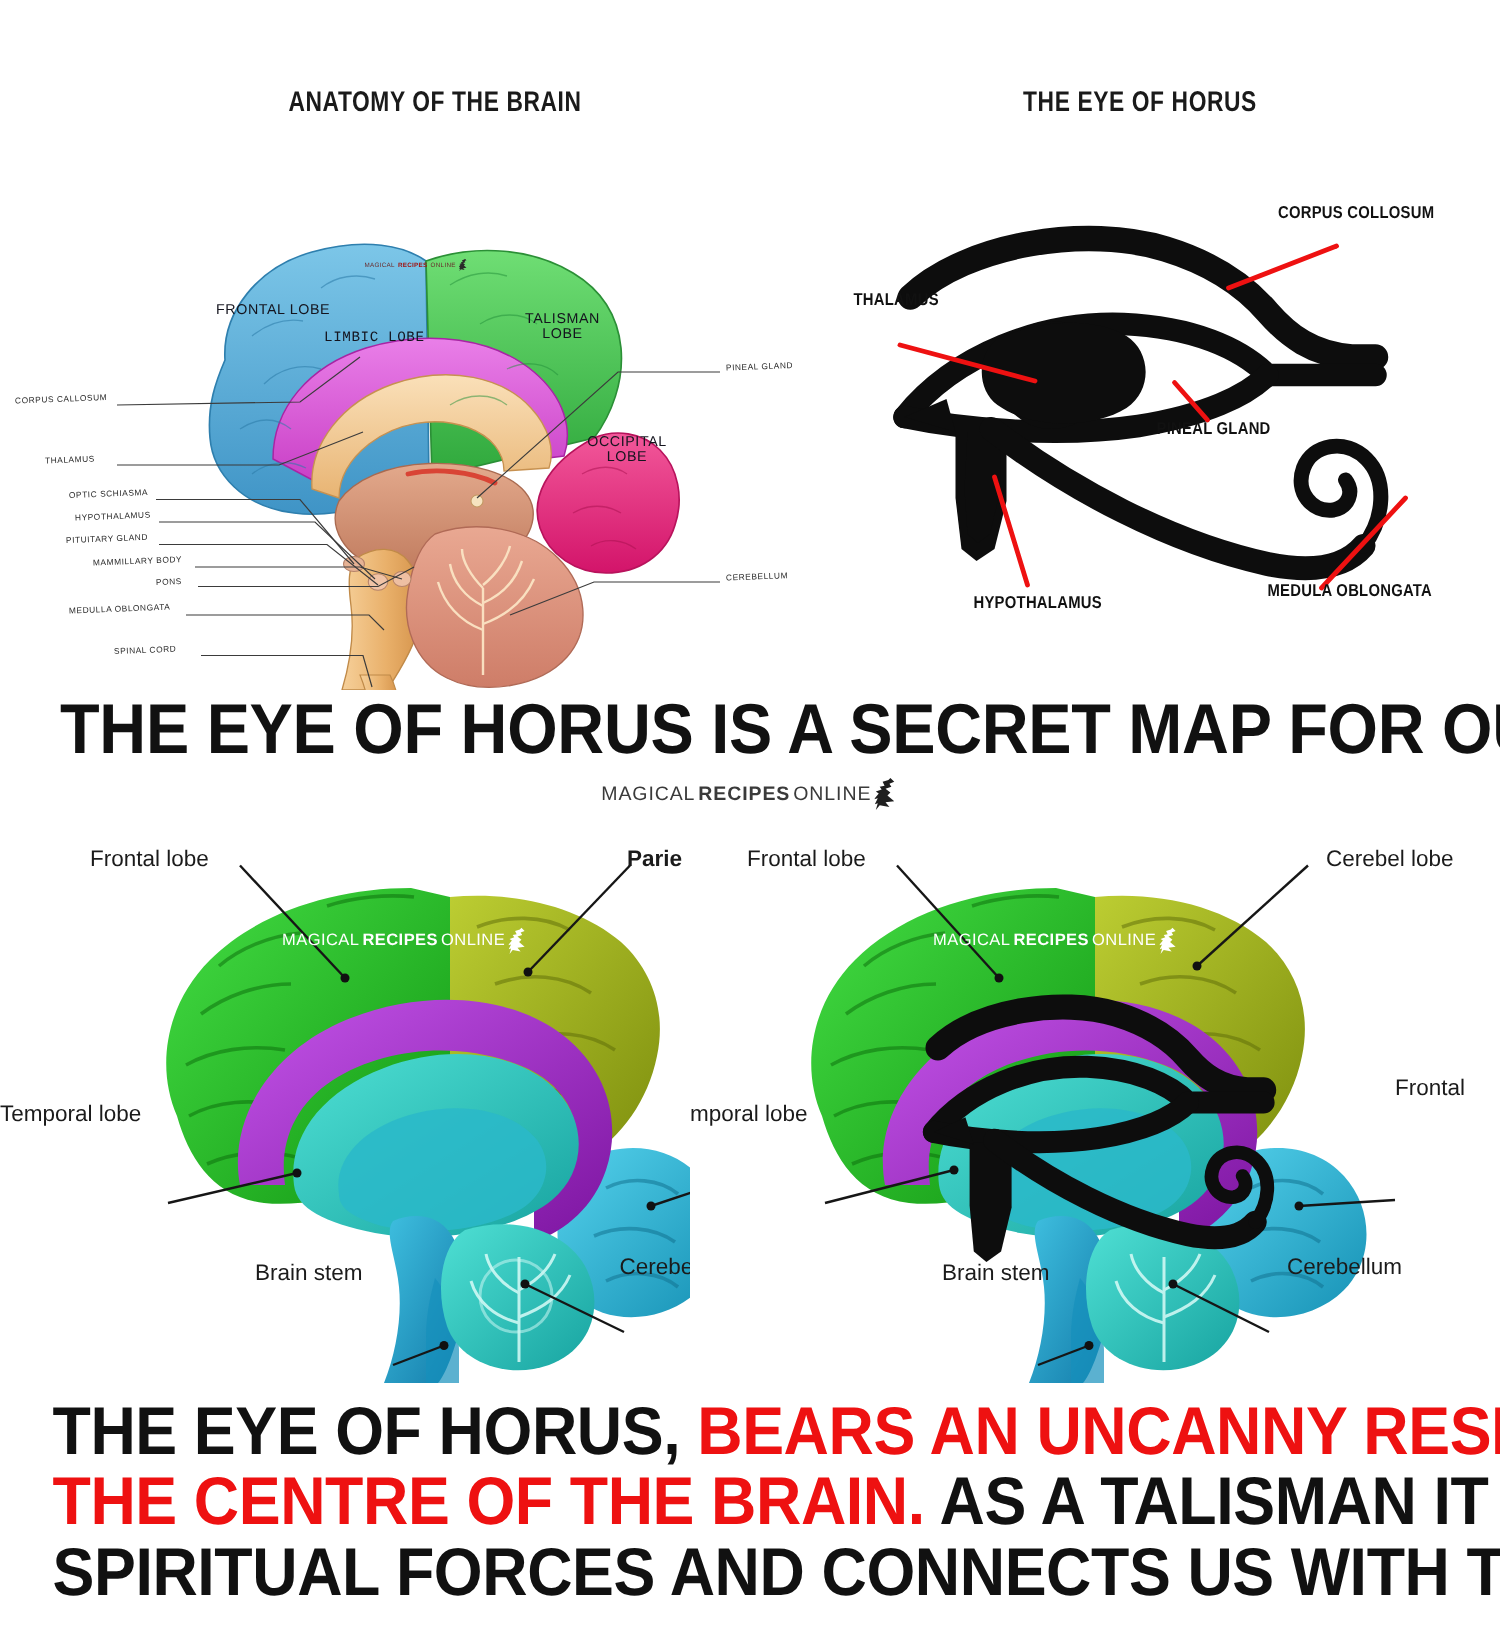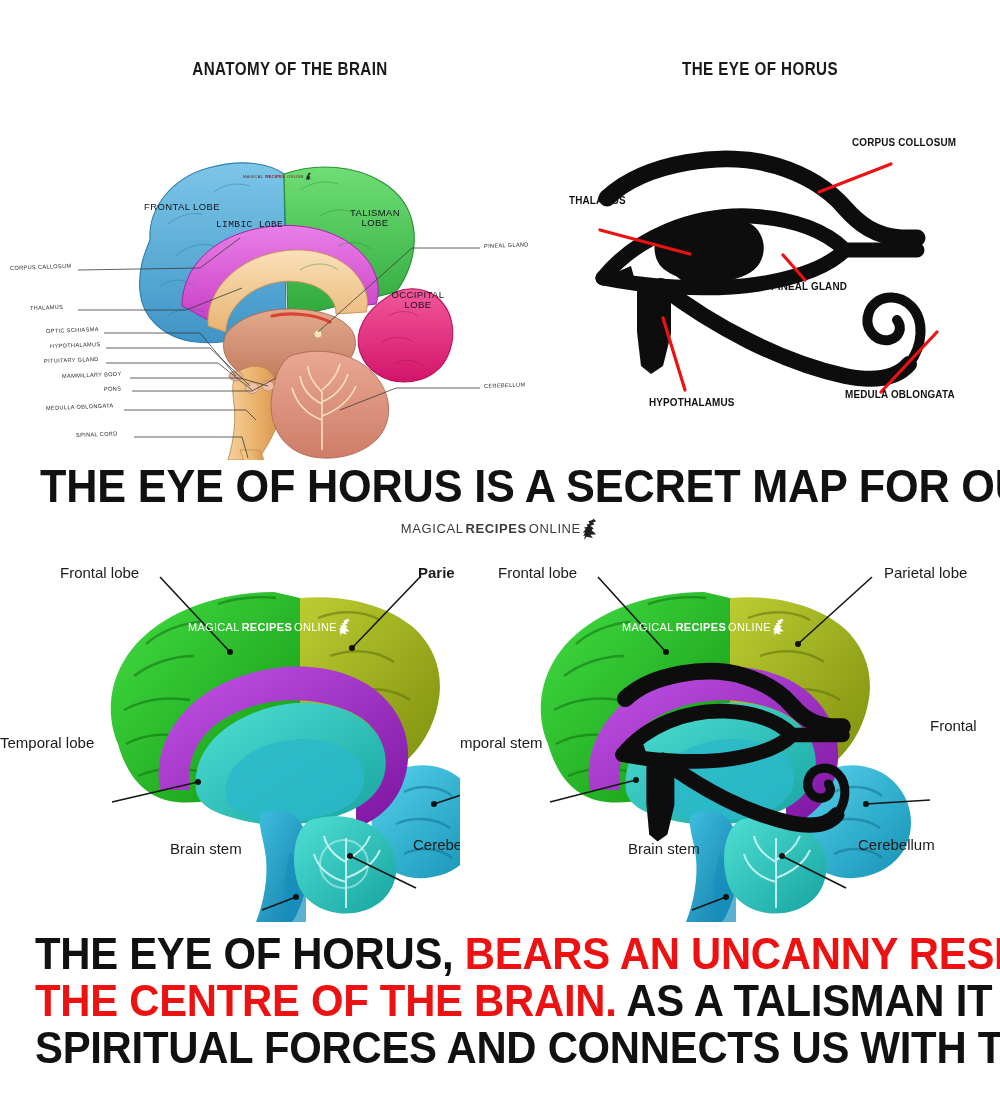--- a/index.html
+++ b/index.html
@@ -538,22 +538,22 @@
       </g>
       <circle cx="236" cy="100" r="3" fill="#111"></circle>
       <circle cx="368" cy="92" r="3" fill="#111"></circle>
       <circle cx="206" cy="228" r="3" fill="#111"></circle>
       <circle cx="296" cy="345" r="3" fill="#111"></circle>
       <circle cx="352" cy="304" r="3" fill="#111"></circle>
       <circle cx="436" cy="252" r="3" fill="#111"></circle>
     </svg>
 
     <div class="bl" style="left:38px; top:12px;">Frontal lobe</div>
-    <div class="bl" style="left:424px; top:12px;">Parietal lobe</div>
-    <div class="bl" style="left:0px; top:182px;">mporal stem</div>
+    <div class="bl" style="left:424px; top:12px;">Cerebel lobe</div>
+    <div class="bl" style="left:0px; top:182px;">mporal lobe</div>
     <div class="bl" style="left:470px; top:165px;">Frontal</div>
     <div class="bl" style="left:168px; top:288px;">Brain stem</div>
     <div class="bl" style="left:398px; top:284px;">Cerebellum</div>
 
     <div class="wm wm-brain" style="left:162px; top:66px;">
       <span>MAGICAL</span>
         <span class="b">RECIPES</span>
         <span>ONLINE</span>
       <span class="witch">
         <svg viewBox="0 0 24 34" width="13" height="18">

